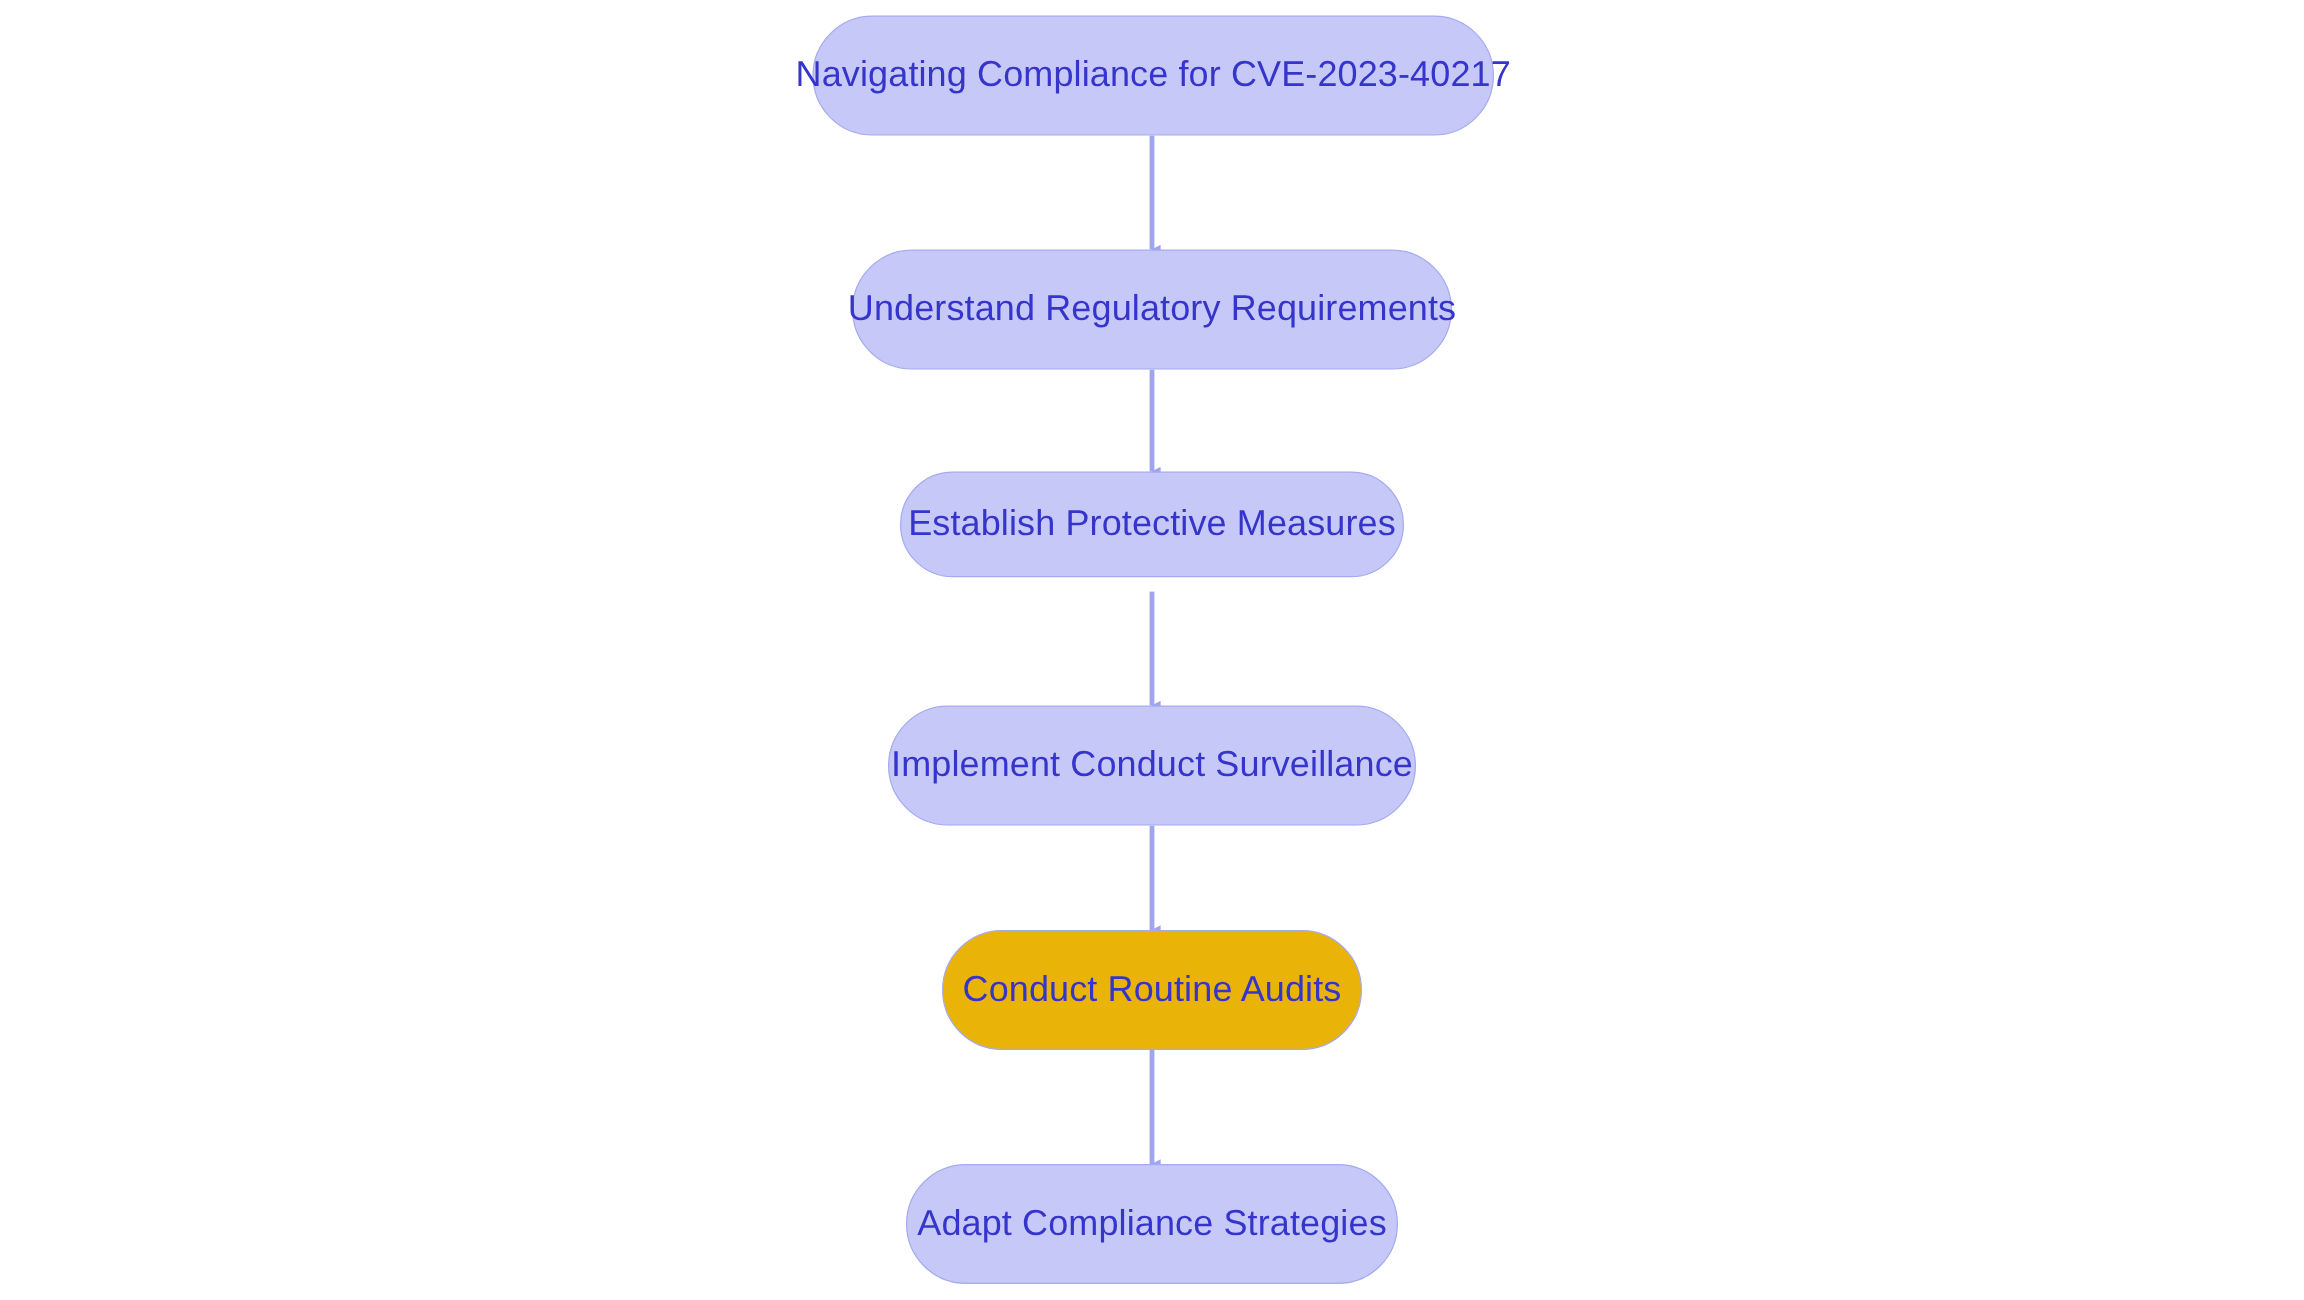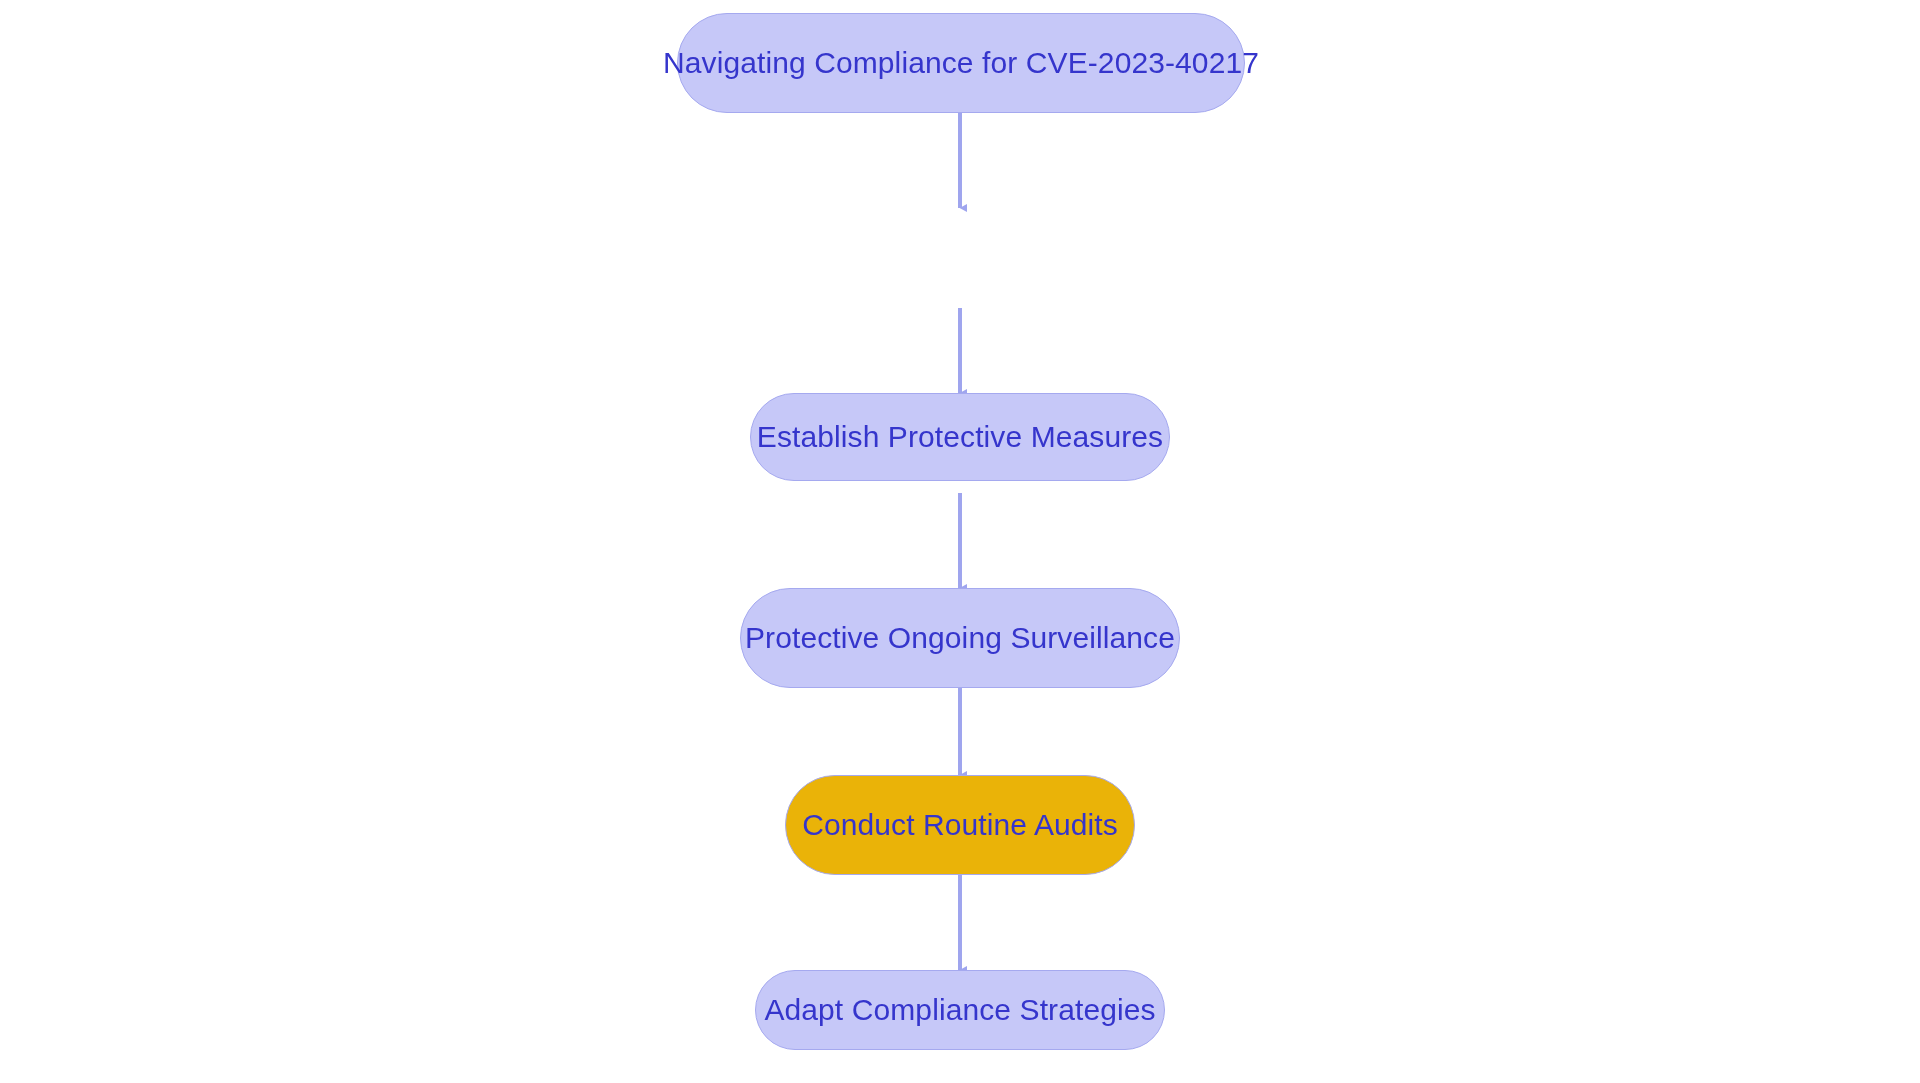--- a/index.html
+++ b/index.html
@@ -70,30 +70,33 @@
         <line x1="960" y1="493" x2="960" y2="588" stroke="#9fa5ee" stroke-width="4" marker-end="url(#arrowhead)"></line>
         <line x1="960" y1="688" x2="960" y2="775" stroke="#9fa5ee" stroke-width="4" marker-end="url(#arrowhead)"></line>
         <line x1="960" y1="875" x2="960" y2="970" stroke="#9fa5ee" stroke-width="4" marker-end="url(#arrowhead)"></line>
       </g>
   </svg>
 
   <div class="node" id="node-1" style="left: 677px; top: 13px; width: 568px; height: 100px; background: rgb(198, 200, 248); border-color: rgb(165, 169, 239); color: rgb(53, 53, 204); text-align: center;">
     <span class="node-label">Navigating Compliance for CVE-2023-40217</span>
   </div>
 
+  <div class="node" id="node-2" style="left: 710px; top: 208px; width: 500px; height: 100px; background: rgb(198, 200, 248); border-color: rgb(165, 169, 239); color: rgb(53, 53, 204);">
+    <span class="node-label">Understand Regulatory Requirements</span>
+  </div>
 
   <div class="node" id="node-3" style="left: 750px; top: 393px; width: 420px; height: 88px; background: rgb(198, 200, 248); border-color: rgb(165, 169, 239); color: rgb(53, 53, 204);">
     <span class="node-label">Establish Protective Measures</span>
   </div>
 
   <div class="node" id="node-4" style="left: 740px; top: 588px; width: 440px; height: 100px; background: rgb(198, 200, 248); border-color: rgb(165, 169, 239); color: rgb(53, 53, 204);">
-    <span class="node-label">Protective Ongoing Surveillance</span>
+    <span class="node-label">Implement Conduct Surveillance</span>
   </div>
 
   <div class="node" id="node-5" style="left: 785px; top: 775px; width: 350px; height: 100px; background: #eab308; border-color: rgb(165, 169, 239); color: rgb(53, 53, 204);">
     <span class="node-label">Conduct Routine Audits</span>
   </div>
 
-  <div class="node" id="node-6" style="left: 755px; top: 970px; width: 410px; height: 80px; background: rgb(198, 200, 248); border-color: rgb(165, 169, 239); color: rgb(53, 53, 204);">
+  <div class="node" id="node-6" style="left: 755px; top: 970px; width: 410px; height: 100px; background: rgb(198, 200, 248); border-color: rgb(165, 169, 239); color: rgb(53, 53, 204);">
     <span class="node-label">Adapt Compliance Strategies</span>
   </div>
 
 </div>
 
 </body></html>

